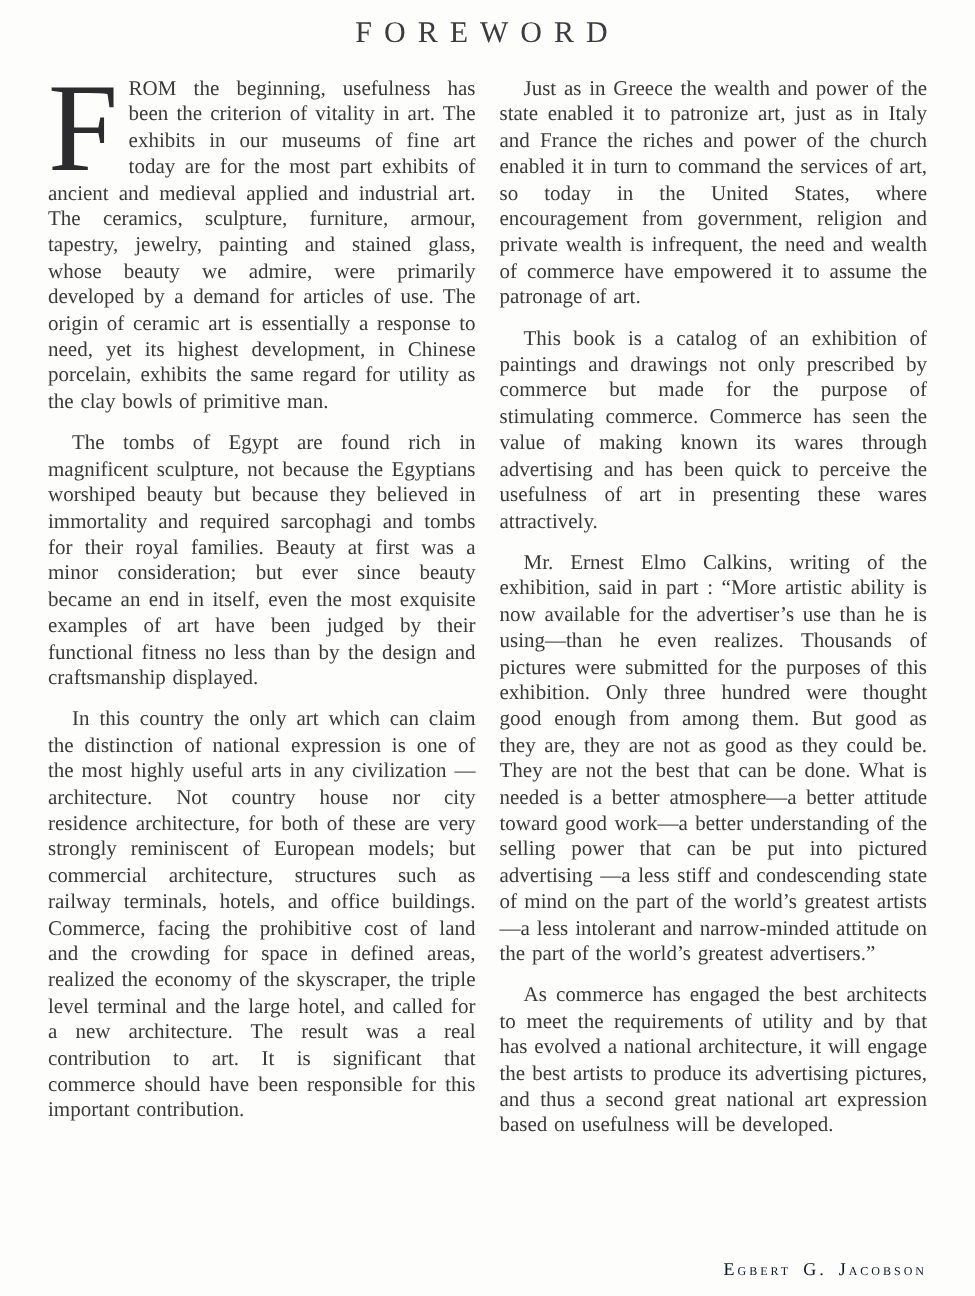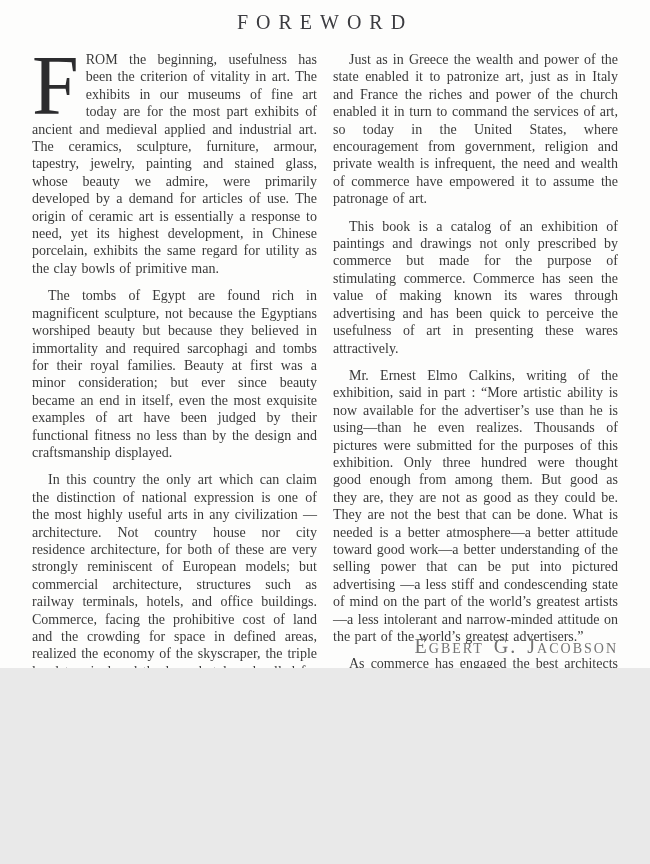--- a/index.html
+++ b/index.html
@@ -3,21 +3,21 @@
 <meta charset="utf-8">
 <style>
   html, body {
     margin: 0;
     padding: 0;
     background: #e9e9e9;
   }
   .page {
     position: relative;
     width: 650px;
-    height: 668px;
+    height: 864px;
     margin: 0 auto;
     background: #fdfdfc;
     color: #383838;
     font-family: "Liberation Serif", "DejaVu Serif", serif;
     overflow: hidden;
     box-sizing: border-box;
   }
   .title {
     margin: 0;
     padding-top: 11px;
@@ -54,24 +54,24 @@
     font-size: 84px;
     line-height: 0.74;
     padding: 4px 7px 0 0;
     color: #2c2c2e;
   }
   .signature {
     position: absolute;
     right: 32px;
     bottom: 10px;
     font-variant: small-caps;
-    font-size: 20px;
+    font-size: 12px;
     letter-spacing: 2px;
     word-spacing: 3px;
-    color: #737373;
+    color: #0f172a;
   }
 </style>
 </head>
 <body>
 
 <div class="page">
 
   <h1 class="title">FOREWORD</h1>
 
   <div class="columns">

